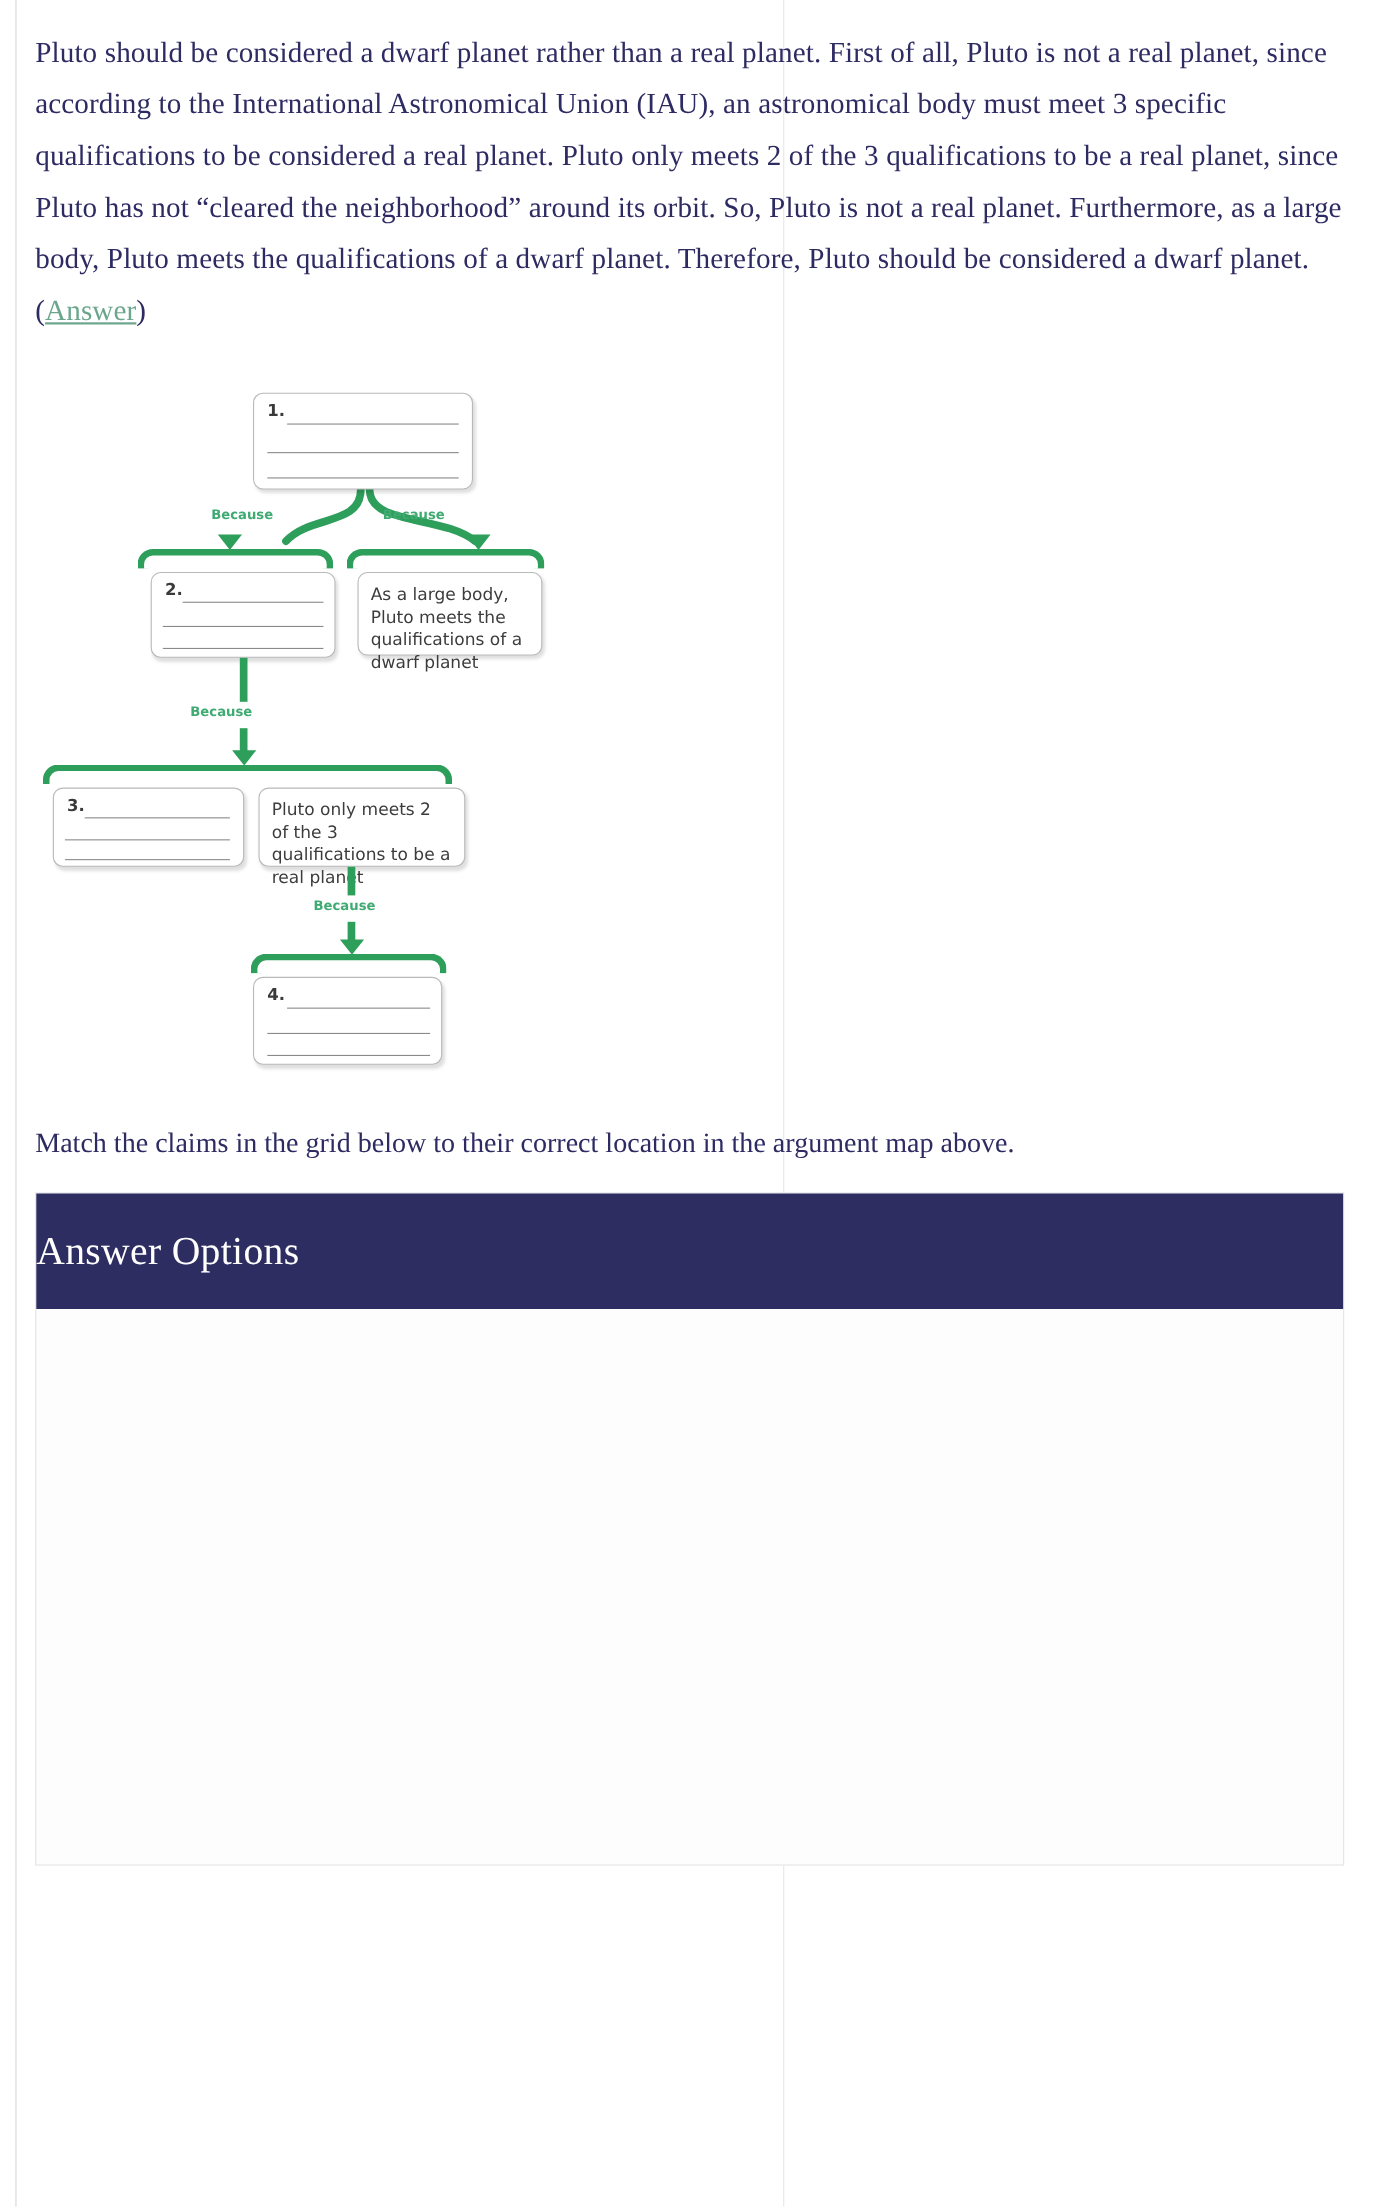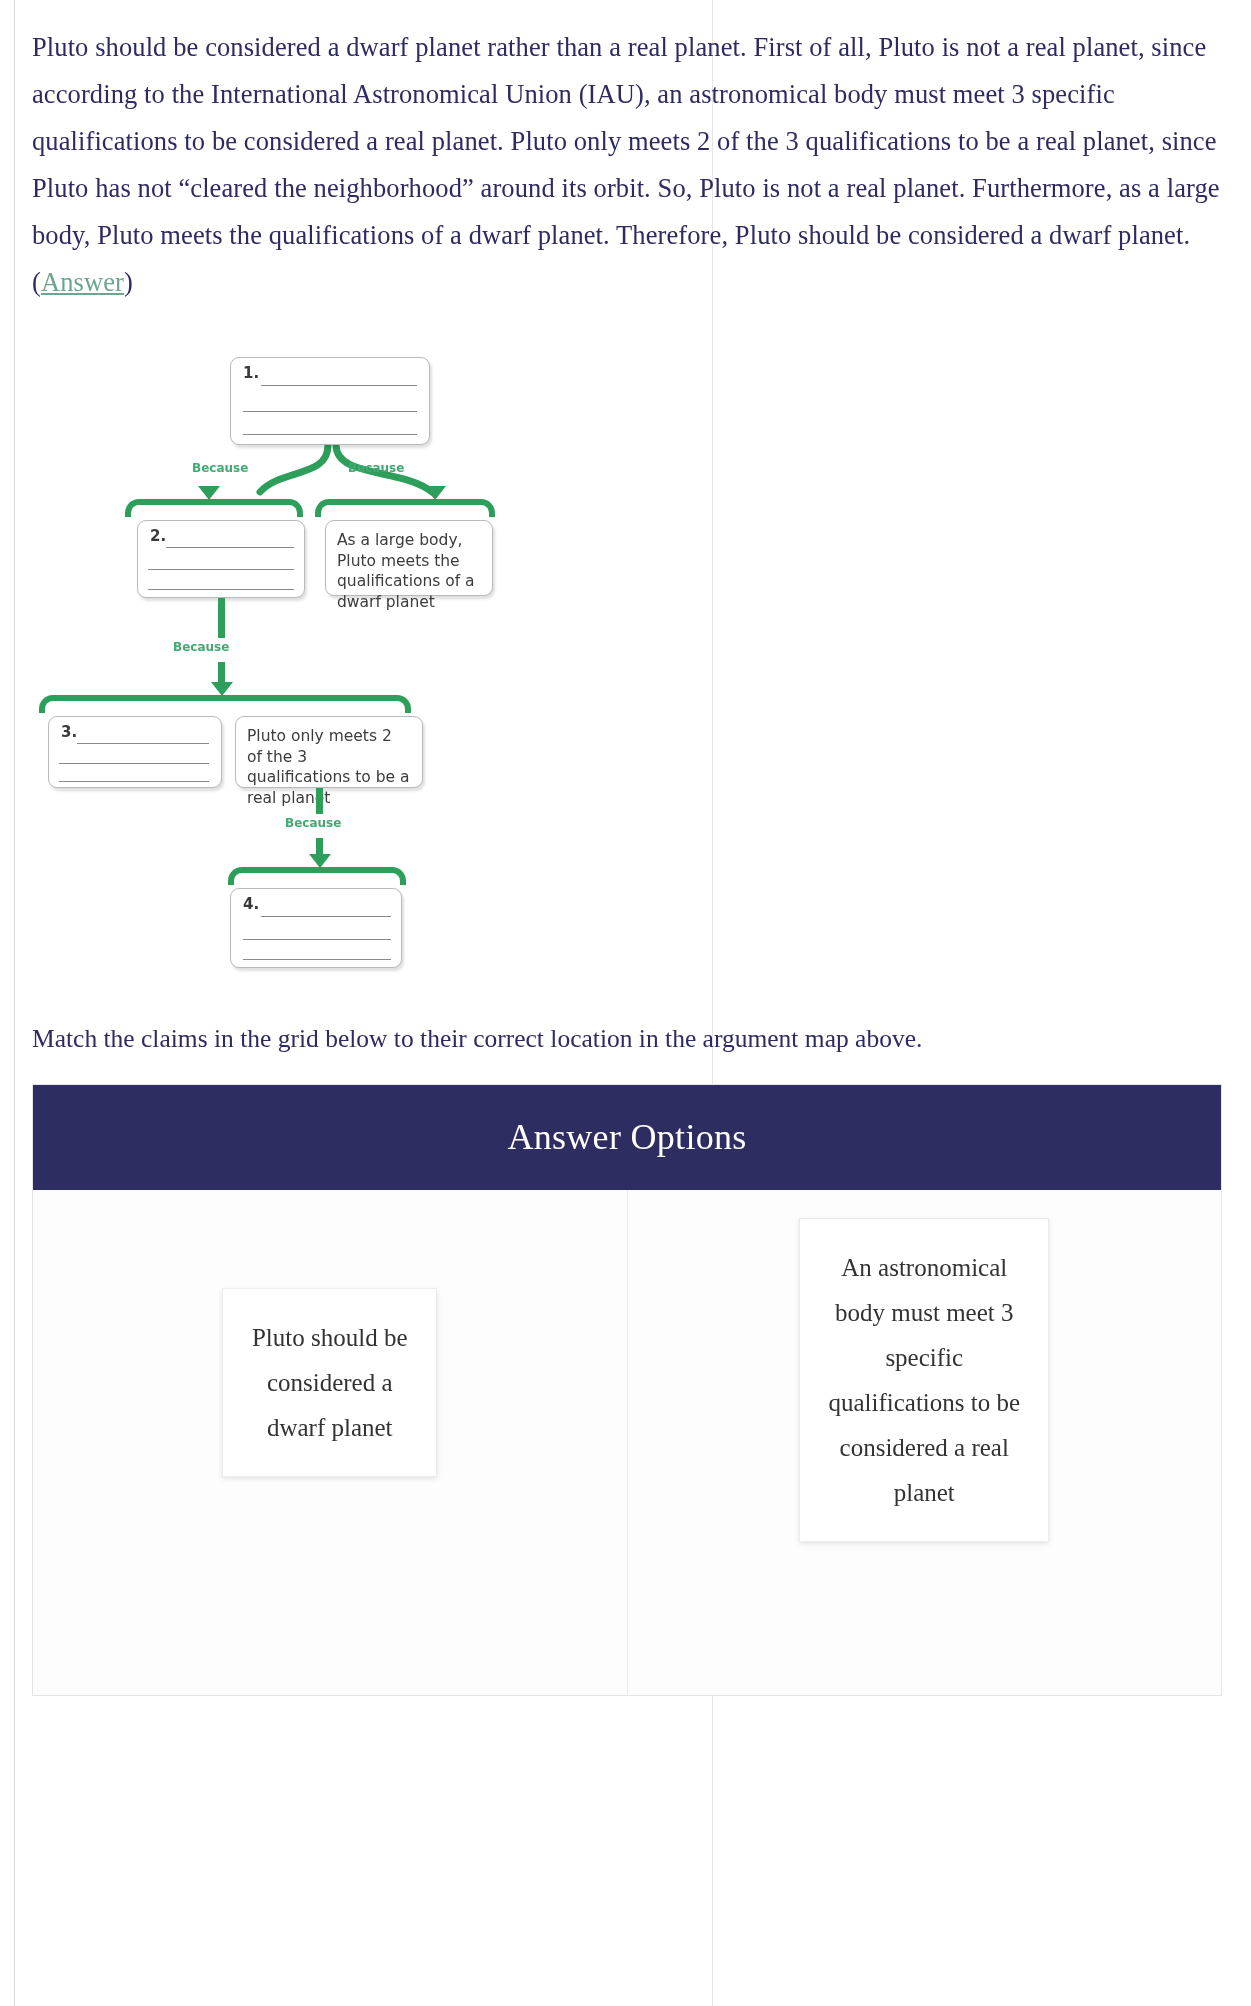--- a/index.html
+++ b/index.html
@@ -118,21 +118,20 @@
   .answers{
     margin-top:28px;
     width:1190px;
     border:1px solid #e3e3e8;
     box-sizing:border-box;
     background:#fdfdfd;
   }
   .answers-head{
     background:#2e2d62;
     color:#ffffff;
-    text-align:center;
     font-family:"Liberation Serif", serif;
     font-size:36px;
     padding:31px 0 32px 0;
     letter-spacing:.3px;
   }
   .answers-grid{
     display:flex;
     align-items:flex-start;
     min-height:505px;
   }
@@ -244,22 +243,16 @@
       <div class="rule" style="left:12px; top:70px; width:148px;"></div>
     </div>
 
   </div>
 
   <p class="instruction">Match the claims in the grid below to their correct location in the argument map above.</p>
 
   <div class="answers">
     <div class="answers-head">Answer Options</div>
     <div class="answers-grid">
-      <div class="acell v-top">
-        <div class="card w2">Pluto should be considered a dwarf planet</div>
-      </div>
-      <div class="acell v-top">
-        <div class="card w3">An astronomical body must meet 3 specific qualifications to be considered a real planet</div>
-      </div>
     </div>
   </div>
 
 </div>
 
 </body></html>

